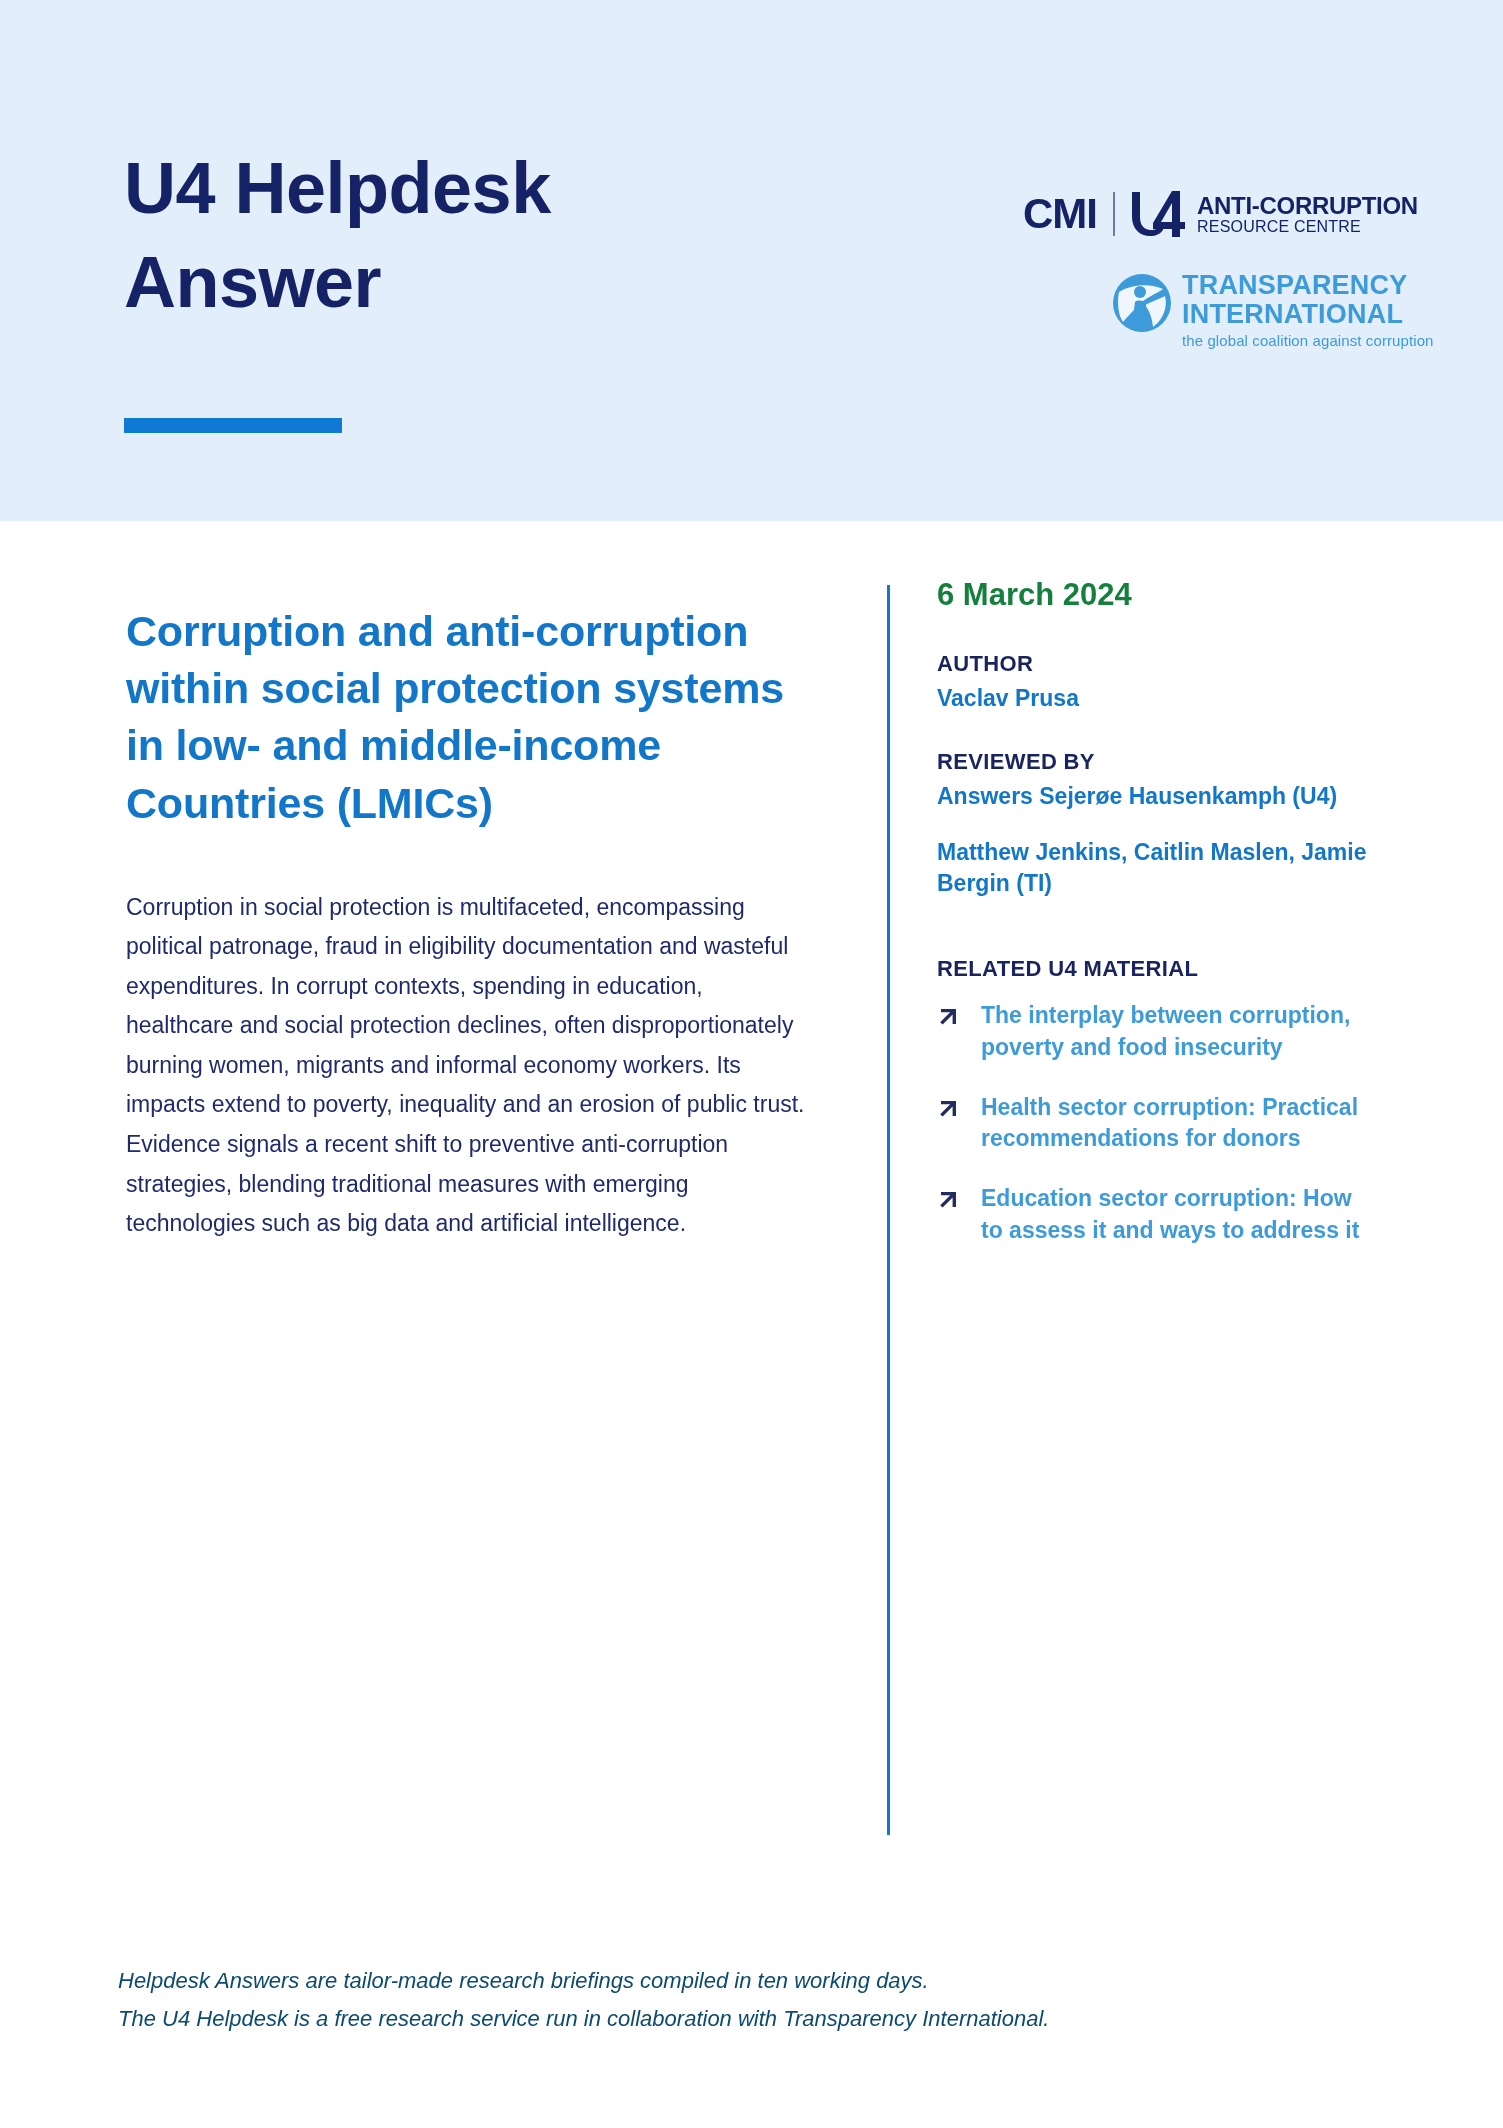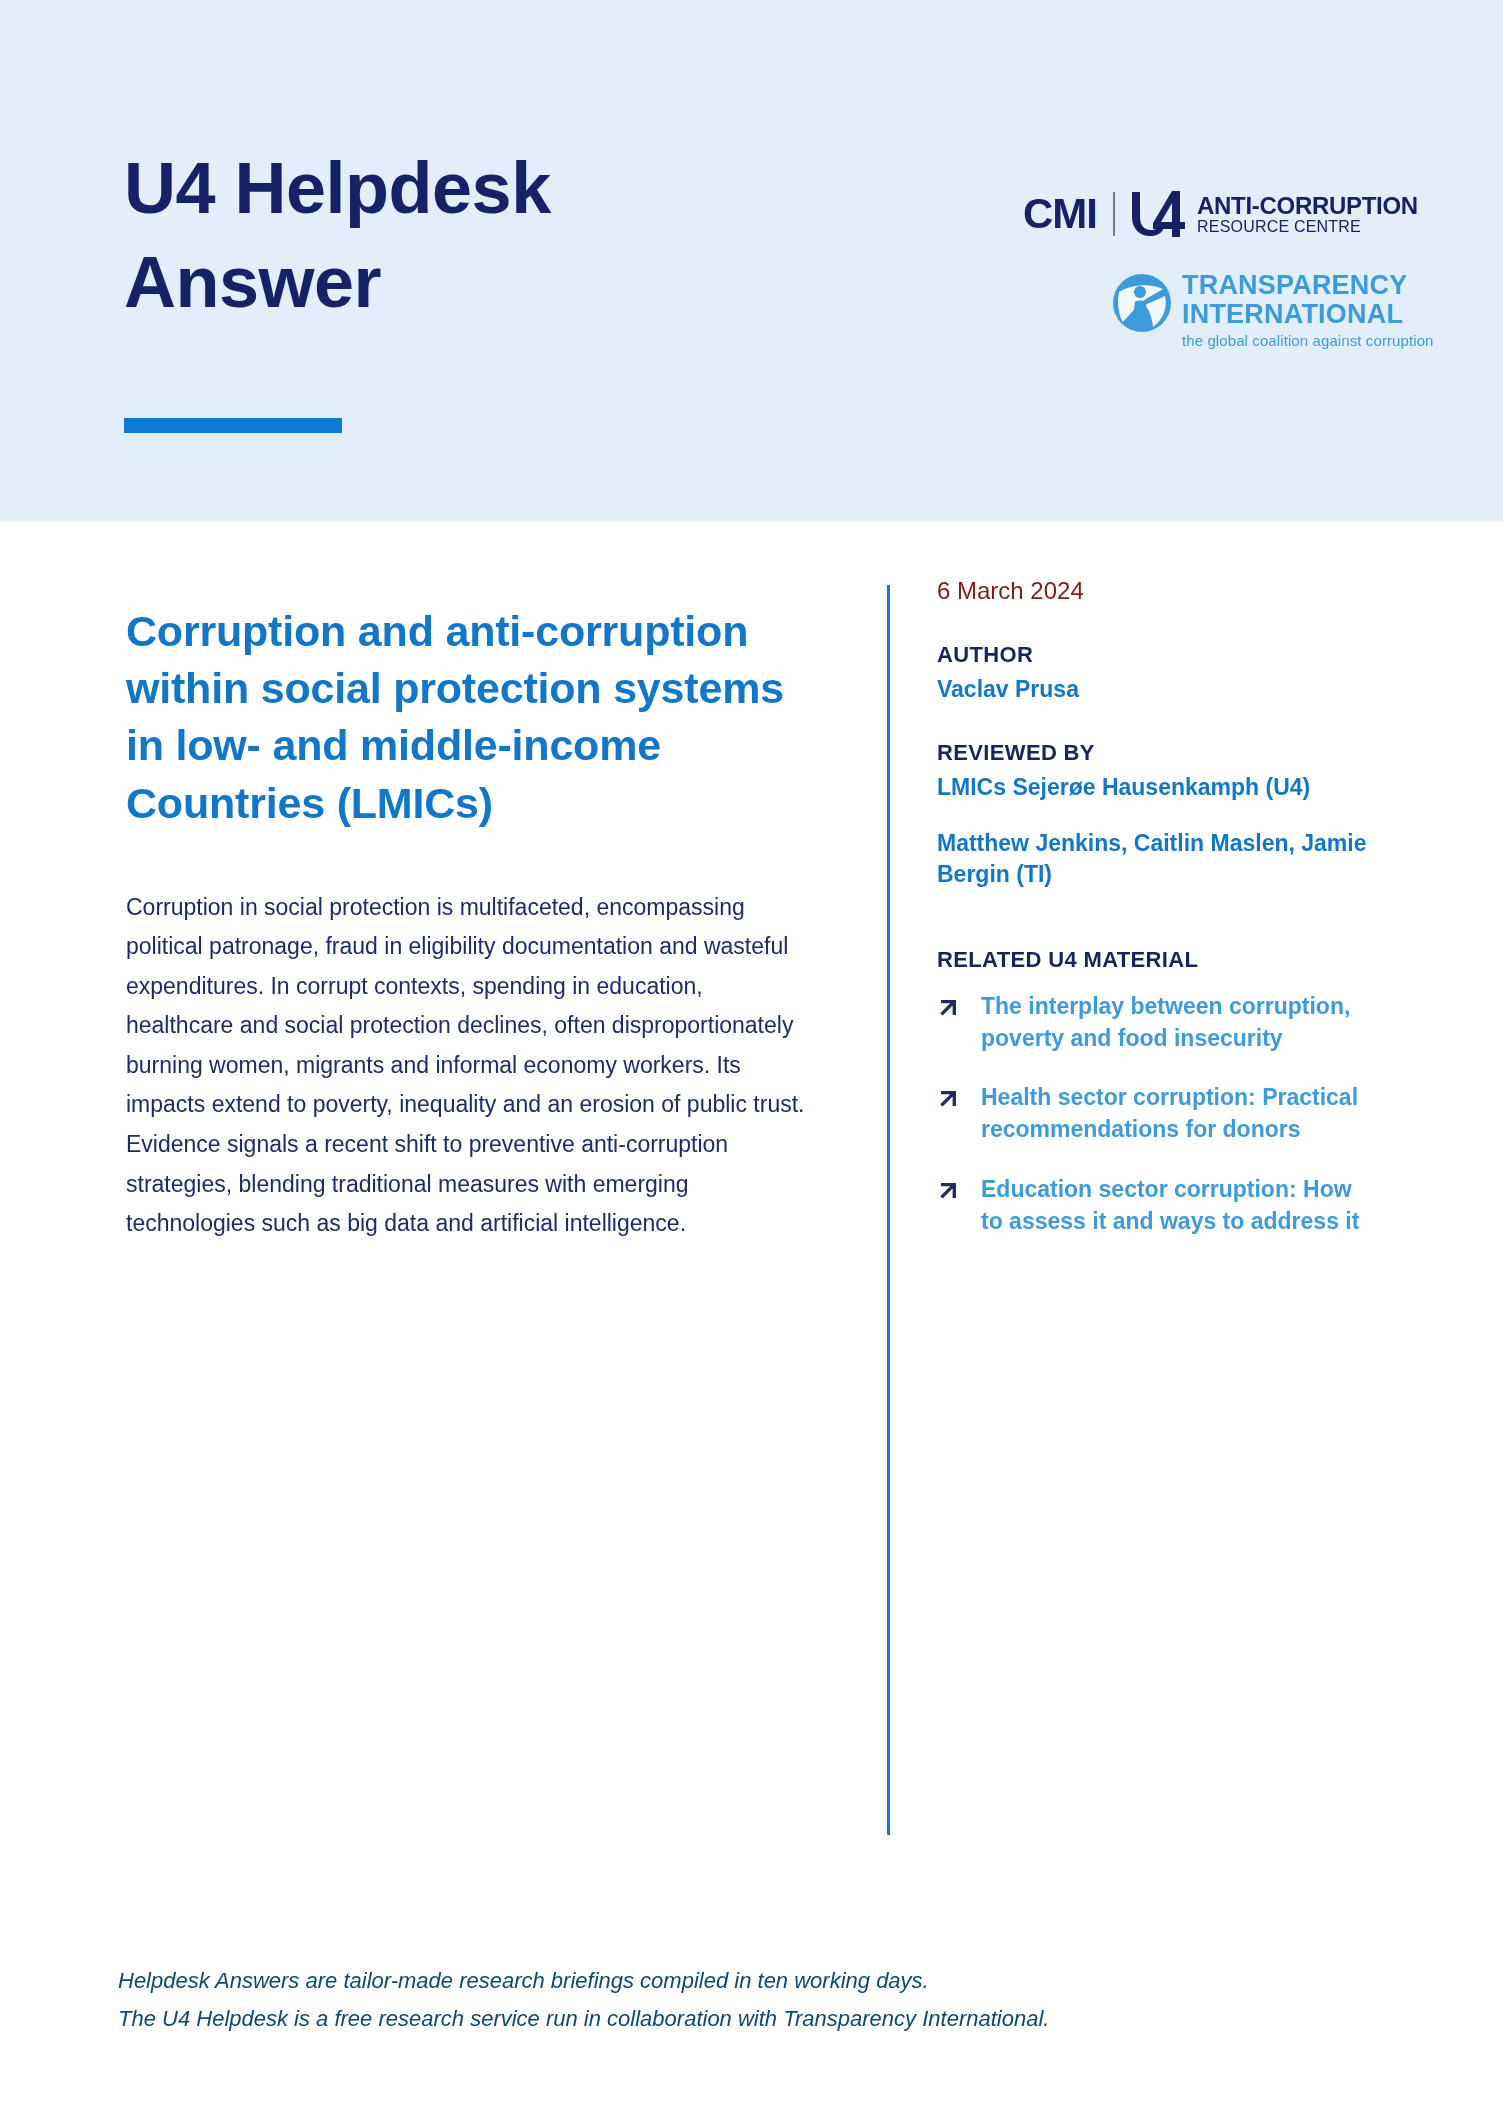--- a/index.html
+++ b/index.html
@@ -159,23 +159,23 @@
   }
 
   .col-right {
     position: absolute;
     left: 937px;
     top: 575px;
     width: 440px;
   }
 
   .pub-date {
-    color: #7f1d1d;
-    font-size: 24px;
-    font-weight: 400;
+    color: #15803d;
+    font-size: 31px;
+    font-weight: 700;
     line-height: 1.3;
   }
 
   .meta-block { margin-top: 34px; }
   .meta-block.tight { margin-top: 26px; }
 
   .meta-label {
     color: #17245e;
     font-size: 22px;
     font-weight: 700;
@@ -291,21 +291,21 @@
 
     <div class="pub-date">6 March 2024</div>
 
     <div class="meta-block">
       <div class="meta-label">AUTHOR</div>
       <div class="meta-value">Vaclav Prusa</div>
     </div>
 
     <div class="meta-block">
       <div class="meta-label">REVIEWED BY</div>
-      <div class="meta-value">LMICs Sejerøe Hausenkamph (U4)</div>
+      <div class="meta-value">Answers Sejerøe Hausenkamph (U4)</div>
     </div>
 
     <div class="meta-block tight">
       <div class="meta-value">Matthew Jenkins, Caitlin Maslen, Jamie Bergin (TI)</div>
     </div>
 
     <div class="related-head">RELATED U4 MATERIAL</div>
 
     <div class="related-list">
 

